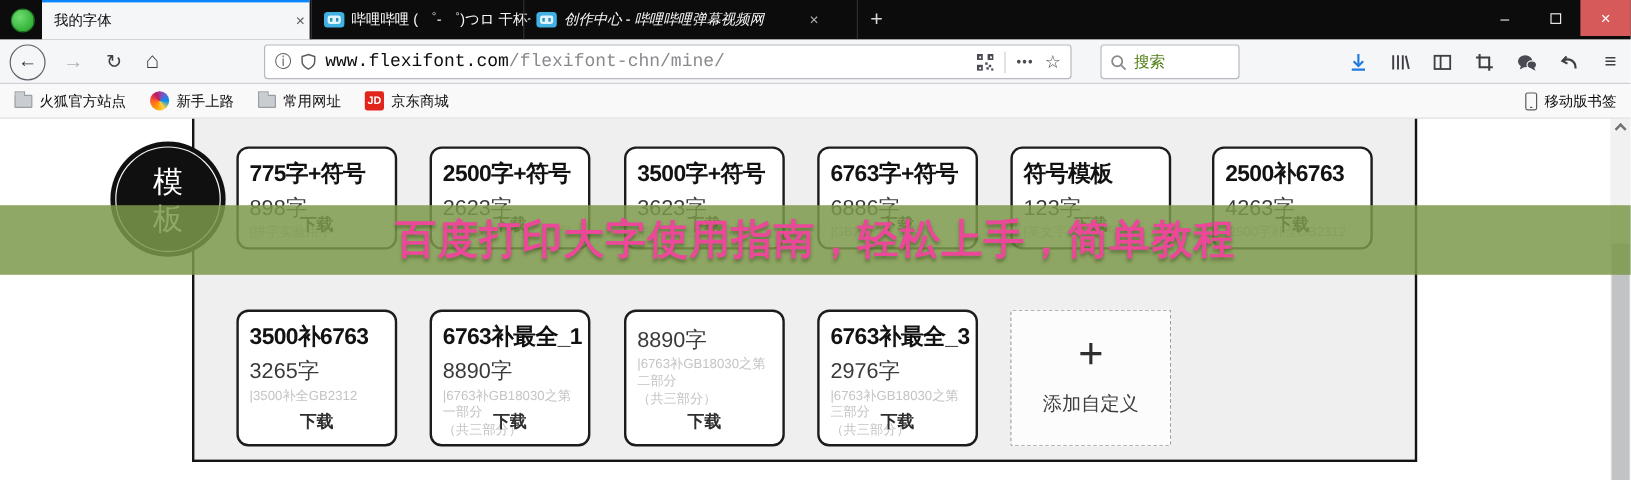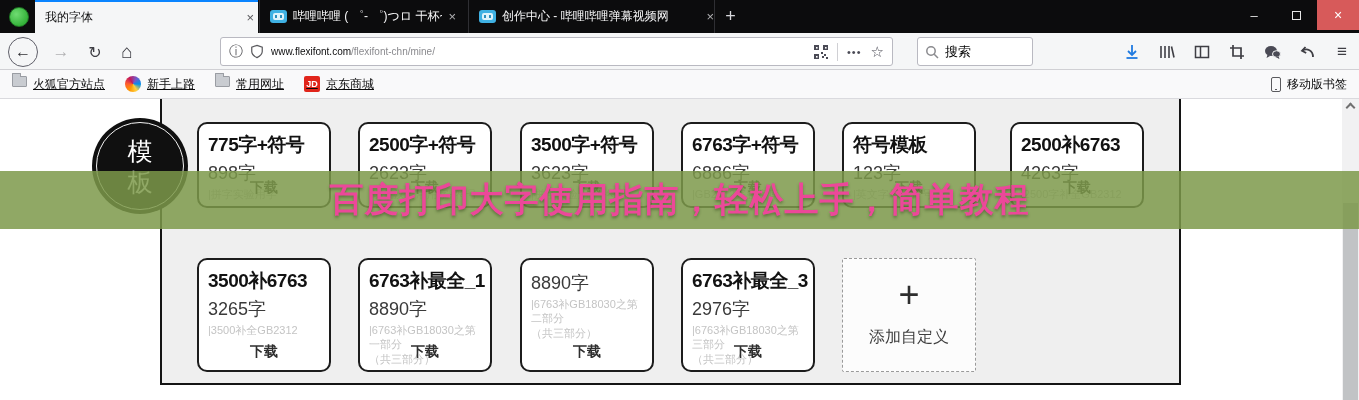--- a/index.html
+++ b/index.html
@@ -14,21 +14,21 @@
     background:radial-gradient(circle at 35% 35%, #6fdc72, #35b33a 70%); border:1px solid #1f7a24; }
   .tab { position:absolute; top:0; height:33px; display:flex; align-items:center; padding:0 4px 0 10px; }
   .tab .title { flex:1; font-size:12px; white-space:nowrap; overflow:hidden; }
   .tab .close { font-size:13px; margin-left:6px; flex:0 0 auto; }
   .tab.active { left:35px; width:223px; background:#f5f6f7; border-top:2px solid #0a84ff; }
   .tab.active .title { color:#0c0c0d; }
   .tab.active .close { color:#5a5a5e; }
   .tab.dark .title { color:#f9f9fa; }
   .tab.dark .close { color:#b1b1b3; }
   .tab.t2 { left:259px; width:201px; border-left:1px solid #2f2f33; }
-  .tab.t3 { left:468px; width:250px; border-left:1px solid #2f2f33; }
+  .tab.t3 { left:436px; width:250px; border-left:1px solid #2f2f33;font-style:italic; }
   .bili { width:17px; height:13px; background:#3fb1e3; border-radius:3px; position:relative; margin-right:6px; flex:0 0 auto; }
   .bili::before { content:""; position:absolute; left:3px; top:3px; width:11px; height:7px; background:#dff3fb; border-radius:2px; }
   .bili::after { content:""; position:absolute; left:5px; top:5px; width:2px; height:3px; background:#2c8fbd; box-shadow:5px 0 0 #2c8fbd; }
   .newtab { position:absolute; left:714px; top:0; width:32px; height:33px; color:#d7d7db;
     font-size:18px; display:flex; align-items:center; justify-content:center; border-left:1px solid #2f2f33; }
   .wincontrols { position:absolute; right:0; top:0; height:30px; display:flex; }
   .winbtn { width:42px; height:30px; display:flex; align-items:center; justify-content:center; color:#e6e6e6; font-size:13px; }
   .winbtn.max span { width:9px; height:9px; border:1px solid #e6e6e6; display:block; }
   .winbtn.closewin { background:#d75a5a; color:#fff; font-size:14px; }
 
@@ -36,37 +36,37 @@
   .navbar { position:absolute; left:0; top:33px; width:1359px; height:37px; background:#f5f6f7; border-bottom:1px solid #d0d0d4; }
   .navbtn { position:absolute; top:4px; width:30px; height:30px; display:flex; align-items:center; justify-content:center;
     color:#3e3e44; font-size:17px; }
   .back { left:8px; border:1.5px solid #60606a; border-radius:50%; color:#2f2f33; font-size:16px; }
   .fwd { left:46px; color:#b1b1b3; }
   .reload { left:80px; font-size:16px; }
   .home { left:112px; font-size:19px; }
   .urlbar { position:absolute; left:220px; top:4px; width:673px; height:29px; background:#fff;
     border:1px solid #b9b9c1; border-radius:3px; display:flex; align-items:center; padding:0 8px; }
   .urlbar .uicon { color:#5a5a5e; font-size:14px; margin-right:7px; flex:0 0 auto; display:flex; align-items:center; }
-  .urltext { flex:1; font-size:10px; color:#8a8a8e; white-space:nowrap; overflow:hidden; }
+  .urltext { flex:1; font-size:15px; color:#8a8a8e; white-space:nowrap; overflow:hidden;font-family:Liberation Mono, monospace; }
   .urltext .domain { color:#0c0c0d; }
   .urlbar .rgt { flex:0 0 auto; display:flex; align-items:center; gap:9px; color:#4a4a55; }
   .vsep { width:1px; height:18px; background:#d0d0d4; }
   .dots { font-size:11px; letter-spacing:1px; color:#4a4a55; }
   .star { font-size:15px; color:#4a4a55; }
   .searchbox { position:absolute; left:917px; top:4px; width:116px; height:29px; background:#fff;
     border:1px solid #b9b9c1; border-radius:3px; display:flex; align-items:center; padding:0 7px; }
-  .searchbox .ph { font-size:13px; color:#000000; margin-left:6px; }
+  .searchbox .ph { font-size:13px; color:#4d7c0f; margin-left:6px; }
   .navicons { position:absolute; right:8px; top:4px; height:30px; display:flex; align-items:center; gap:17px; }
   .navicons .ni { display:flex; align-items:center; justify-content:center; width:18px; height:18px; }
   .menu-glyph { font-size:17px; color:#3e3e44; }
 
   
   .bmbar { position:absolute; left:0; top:70px; width:1359px; height:29px; background:#f9f9fa; border-bottom:1px solid #dadade; }
   .bm-left { position:absolute; left:12px; top:0; height:28px; display:flex; align-items:center; gap:20px; }
-  .bm { display:flex; gap:6px; font-size:12px; color:#0c0c0d;text-decoration:underline; }
+  .bm { display:flex; align-items:center; gap:6px; font-size:12px; color:#0c0c0d; }
   .folder { width:15px; height:11px; background:#c9ccd1; border:1px solid #9a9da3; border-radius:1px; position:relative; }
   .folder::before { content:""; position:absolute; left:-1px; top:-4px; width:7px; height:3px; background:#c9ccd1;
     border:1px solid #9a9da3; border-bottom:none; border-radius:1px 1px 0 0; }
   .ffx { width:16px; height:16px; border-radius:50%;
     background:conic-gradient(from 210deg, #ff9500, #ff5f2e, #c2185b, #7659c8, #0090ed, #ffd23e, #ff9500); }
   .jd { width:16px; height:16px; background:#e1251b; border-radius:2px; color:#fff; font-size:9px; font-weight:bold;
     display:flex; align-items:center; justify-content:center; }
   .bm-right { position:absolute; right:12px; top:0; height:28px; display:flex; align-items:center; gap:6px; font-size:12px; color:#0c0c0d; }
   .phone { width:10px; height:15px; border:1px solid #5a5a5e; border-radius:2px; position:relative; }
   .phone::after { content:""; position:absolute; left:3px; bottom:1px; width:2px; height:1px; background:#5a5a5e; }

